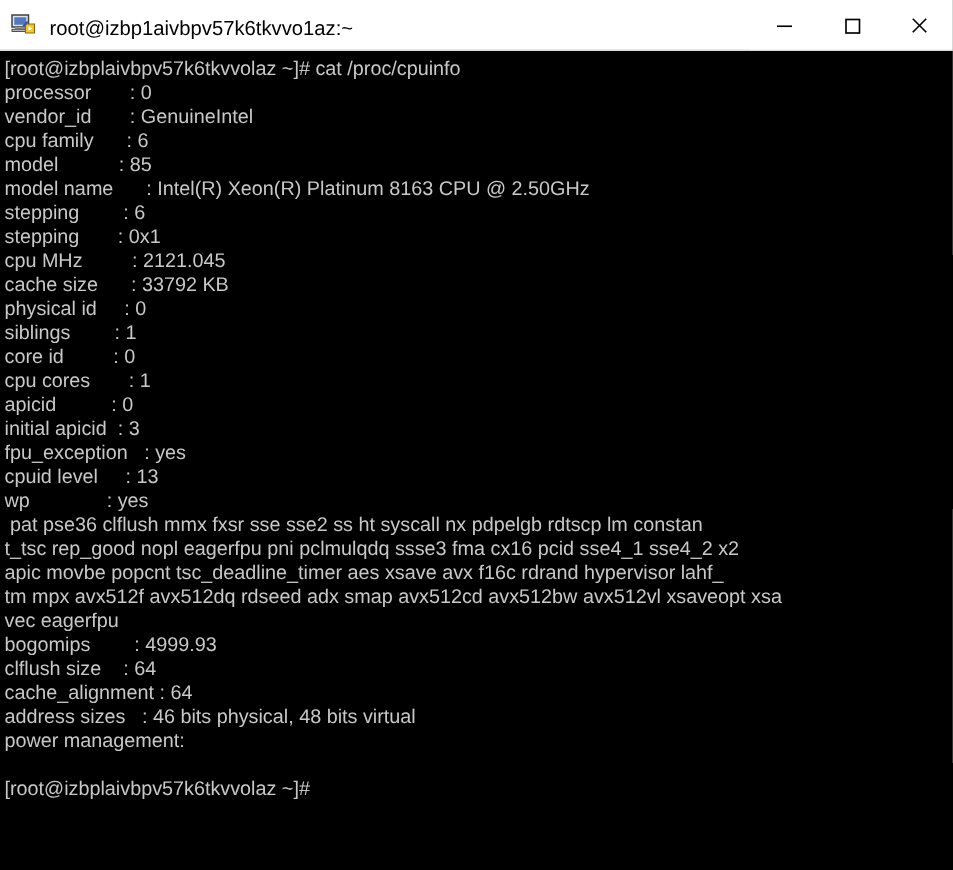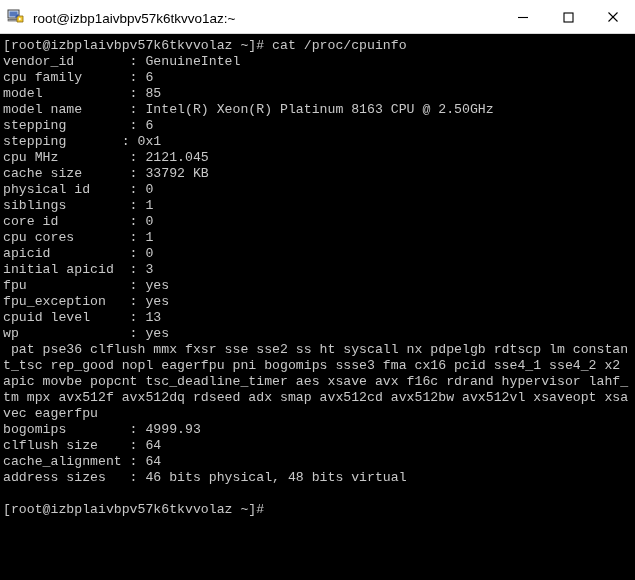--- a/index.html
+++ b/index.html
@@ -77,21 +77,21 @@
   
   .terminal {
     flex: 1 1 auto;
     background: #000000;
     overflow: hidden;
     position: relative;
     padding: 4px 0 0 3px;
     box-sizing: border-box;
   }
   .term-line {
-    font-family: Liberation Mono, monospace;
+    font-family: Liberation Sans, sans-serif;
     font-size: 13.2px;
     line-height: 16px;
     height: 16px;
     color: #c8c8c8;
     white-space: pre;
     overflow: hidden;
     letter-spacing: 0px;
   }
   .cursor-line {
     display: block;
@@ -134,45 +134,46 @@
           <line x1="2.5" y1="2.5" x2="11.5" y2="11.5" stroke="#000000" stroke-width="1.1"></line>
           <line x1="11.5" y1="2.5" x2="2.5" y2="11.5" stroke="#000000" stroke-width="1.1"></line>
         </svg>
       </button>
     </div>
   </div>
 
   <div class="terminal">
     <div id="term-body">
         <div class="term-line">[root@izbplaivbpv57k6tkvvolaz ~]# cat /proc/cpuinfo</div>
+        <div class="term-line">processor       : 0</div>
         <div class="term-line">vendor_id       : GenuineIntel</div>
         <div class="term-line">cpu family      : 6</div>
         <div class="term-line">model           : 85</div>
         <div class="term-line">model name      : Intel(R) Xeon(R) Platinum 8163 CPU @ 2.50GHz</div>
         <div class="term-line">stepping        : 6</div>
         <div class="term-line">stepping       : 0x1</div>
         <div class="term-line">cpu MHz         : 2121.045</div>
         <div class="term-line">cache size      : 33792 KB</div>
         <div class="term-line">physical id     : 0</div>
         <div class="term-line">siblings        : 1</div>
         <div class="term-line">core id         : 0</div>
         <div class="term-line">cpu cores       : 1</div>
         <div class="term-line">apicid          : 0</div>
         <div class="term-line">initial apicid  : 3</div>
-        <div class="term-line">fpu             : yes</div>
         <div class="term-line">fpu_exception   : yes</div>
         <div class="term-line">cpuid level     : 13</div>
         <div class="term-line">wp              : yes</div>
         <div class="term-line"> pat pse36 clflush mmx fxsr sse sse2 ss ht syscall nx pdpelgb rdtscp lm constan</div>
-        <div class="term-line">t_tsc rep_good nopl eagerfpu pni bogomips ssse3 fma cx16 pcid sse4_1 sse4_2 x2</div>
+        <div class="term-line">t_tsc rep_good nopl eagerfpu pni pclmulqdq ssse3 fma cx16 pcid sse4_1 sse4_2 x2</div>
         <div class="term-line">apic movbe popcnt tsc_deadline_timer aes xsave avx f16c rdrand hypervisor lahf_</div>
         <div class="term-line">tm mpx avx512f avx512dq rdseed adx smap avx512cd avx512bw avx512vl xsaveopt xsa</div>
         <div class="term-line">vec eagerfpu</div>
         <div class="term-line">bogomips        : 4999.93</div>
         <div class="term-line">clflush size    : 64</div>
         <div class="term-line">cache_alignment : 64</div>
         <div class="term-line">address sizes   : 46 bits physical, 48 bits virtual</div>
+        <div class="term-line">power management:</div>
         <div class="term-line"></div>
         <div class="term-line"><span class="cursor-line">[root@izbplaivbpv57k6tkvvolaz ~]# </span></div>
       </div>
   </div>
 
 </div>
 
 </body></html>

